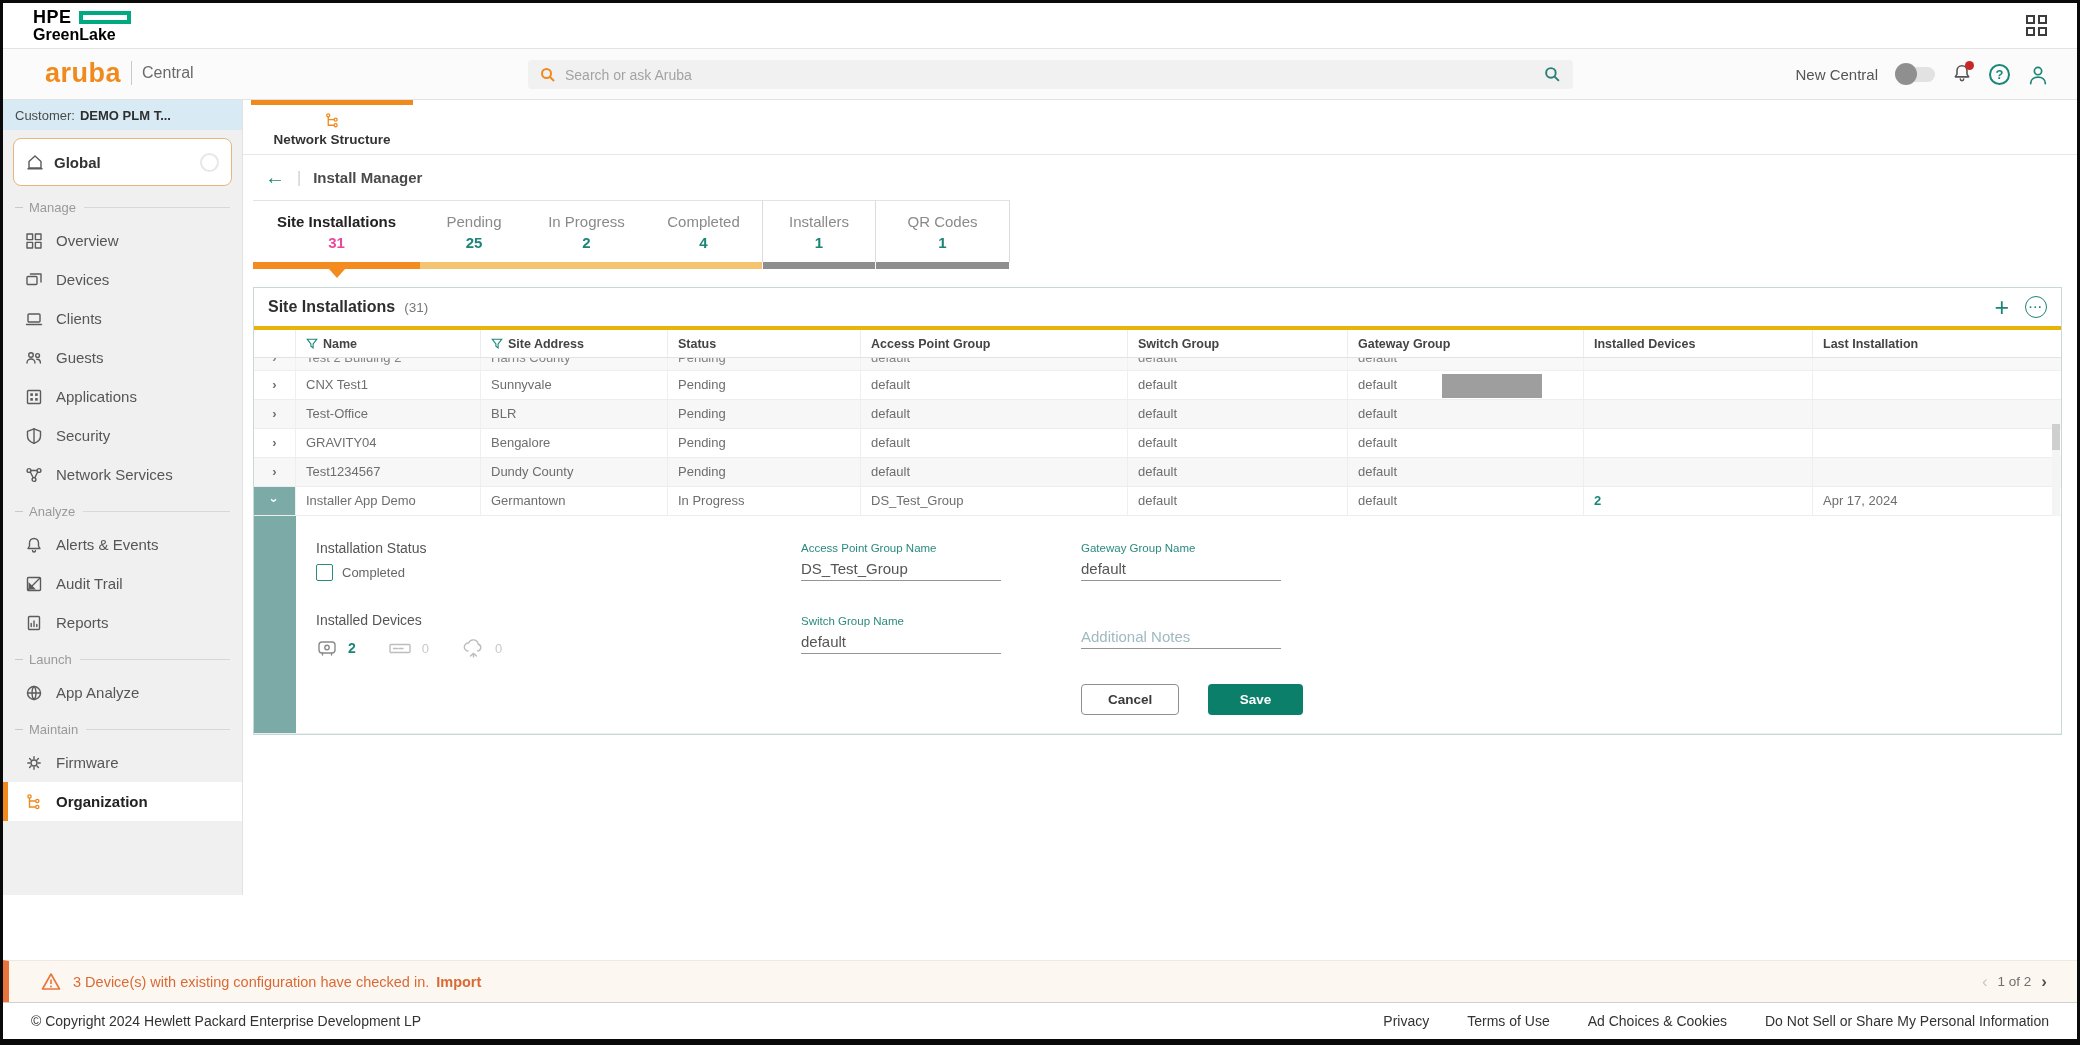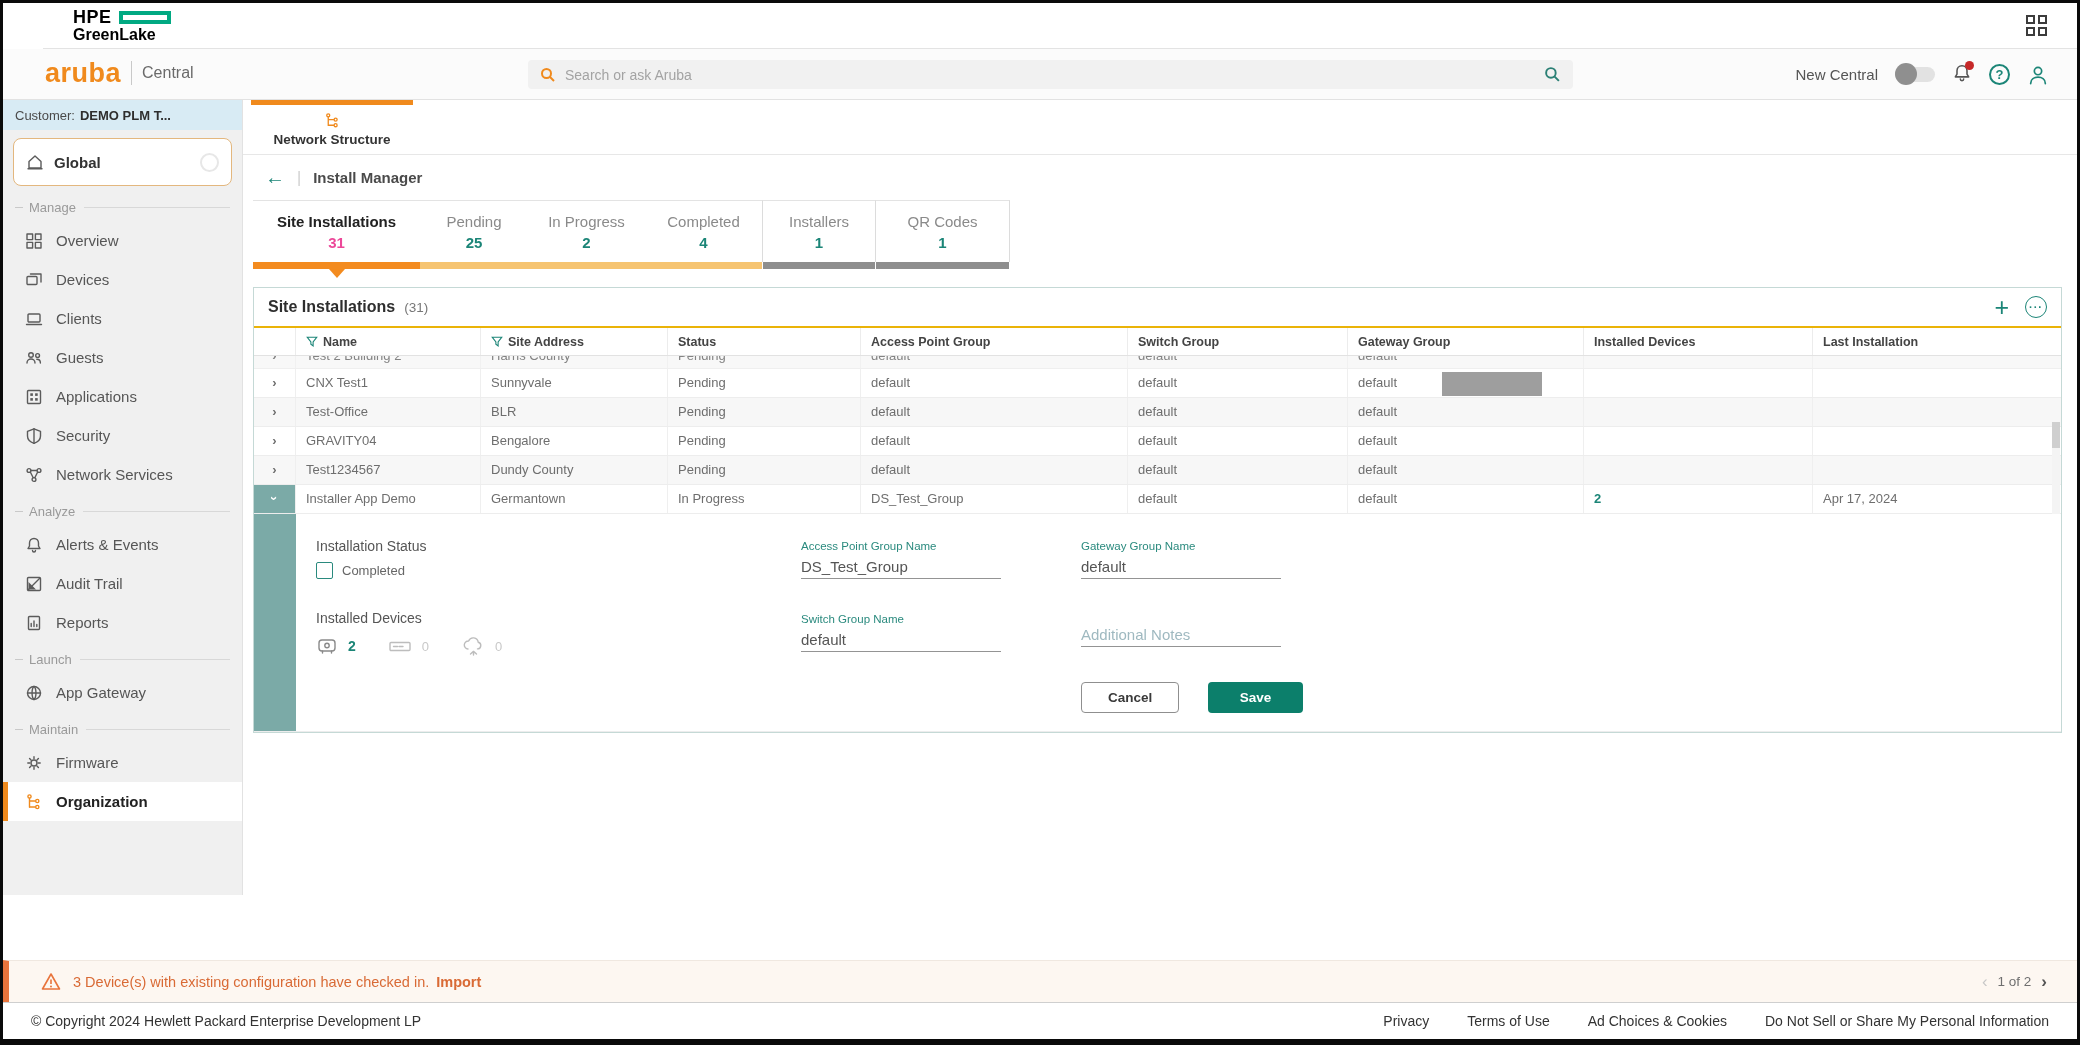--- a/index.html
+++ b/index.html
@@ -3,21 +3,21 @@
 <meta charset="utf-8">
 <style>
   * { box-sizing: border-box; margin: 0; padding: 0; }
   html,body { background:#222; }
   body { font-family:"Liberation Sans", sans-serif; }
   .page { position:relative; width:2080px; height:1045px; background:#fff;
           border:3px solid #0a0a0a; border-bottom:6px solid #0a0a0a; overflow:hidden; }
 
   
   .topbar { height:46px; display:flex; align-items:center; justify-content:space-between;
-            padding:0 30px 0 30px; border-bottom:1px solid #e3e3e3; background:#fff;margin-left:40px; }
+            padding:0 30px 0 30px; border-bottom:1px solid #e3e3e3; background:#fff; }
   .hpe-logo .r1 { display:flex; align-items:center; }
   .hpe-logo .hpe { font-size:18px; font-weight:800; color:#000; letter-spacing:.5px; }
   .hpe-logo .grect { width:52px; height:13px; border:4px solid #01a982; margin-left:7px; }
   .hpe-logo .gl { font-size:16px; font-weight:800; color:#000; margin-top:-2px; }
   .grid-ic { display:grid; grid-template-columns:9px 9px; gap:3px; cursor:pointer; }
   .grid-ic i { width:9px; height:9px; border:2px solid #3c3c3c; }
 
   
   .appbar { position:relative; height:51px; background:#fbfbfb; border-bottom:1px solid #e2e2e2; }
   .brand { position:absolute; left:42px; top:9px; display:flex; align-items:center; }
@@ -93,21 +93,21 @@
   
   .panel { position:relative; margin:25px 15px 0 10px; width:1809px; border:1px solid #c5d9d6; background:#fff; }
   .ptitle { height:38px; display:flex; align-items:center; padding:0 14px; }
   .ptitle .t { font-size:16px; font-weight:700; color:#2e2e2e; }
   .ptitle .cnt { font-size:13.5px; color:#777; margin-left:9px; flex:1; }
   .plus { color:#1b8577; font-size:25px; font-weight:400; cursor:pointer; margin-right:16px; line-height:20px; }
   .more { width:22px; height:22px; border:1.5px solid #1b8577; border-radius:50%; color:#1b8577;
           font-size:11px; font-weight:700; display:flex; align-items:center; justify-content:center;
           letter-spacing:1px; cursor:pointer; }
   .tgrid { display:grid; grid-template-columns:42px 185px 187px 193px 267px 220px 236px 229px auto; }
-  .thead { border-top:2px solid #eab308; border-bottom:1px solid #e2e2e2;text-align:center; }
+  .thead { border-top:4px solid #eab308; border-bottom:1px solid #e2e2e2;text-align:center; }
   .thead .c { font-size:12.5px; font-weight:700; color:#444; line-height:26px; height:27px;
               padding-left:10px; border-right:1px solid #ececec; display:flex; align-items:center; gap:5px; }
   .thead .c:last-child, .trow .c:last-child { border-right:none; }
   .rows { position:relative; overflow:hidden; }
   .trow .c { font-size:13px; color:#6e6e6e; line-height:27px; height:28px; padding-left:10px;
              border-right:1px solid #efefef; white-space:nowrap; overflow:hidden; }
   .trow { border-bottom:1px solid #ededed; cursor:pointer; }
   .trow.stripe { background:#f7f7f7; }
   .trow.clipped { height:13px; overflow:hidden; opacity:.85; }
   .trow.clipped .c { margin-top:-14px; }
@@ -346,21 +346,21 @@
           <span>Launch</span>
           <span class="line"></span>
         </div>
       <div class="nav-item">
         <span class="ic">
             <svg class="ln" width="18" height="18" viewBox="0 0 18 18">
               <circle cx="9" cy="9" r="6.5"></circle>
               <path d="M2.5 9 h13 M9 2.5 c-2.6 2-2.6 11 0 13 M9 2.5 c2.6 2 2.6 11 0 13"></path>
             </svg>
           </span>
-        <span>App Gateway</span>
+        <span>App Analyze</span>
       </div>
 
       <div class="sec-label">
           <span class="dash"></span>
           <span>Maintain</span>
           <span class="line"></span>
         </div>
       <div class="nav-item">
         <span class="ic">
             <svg class="ln" width="18" height="18" viewBox="0 0 18 18">

